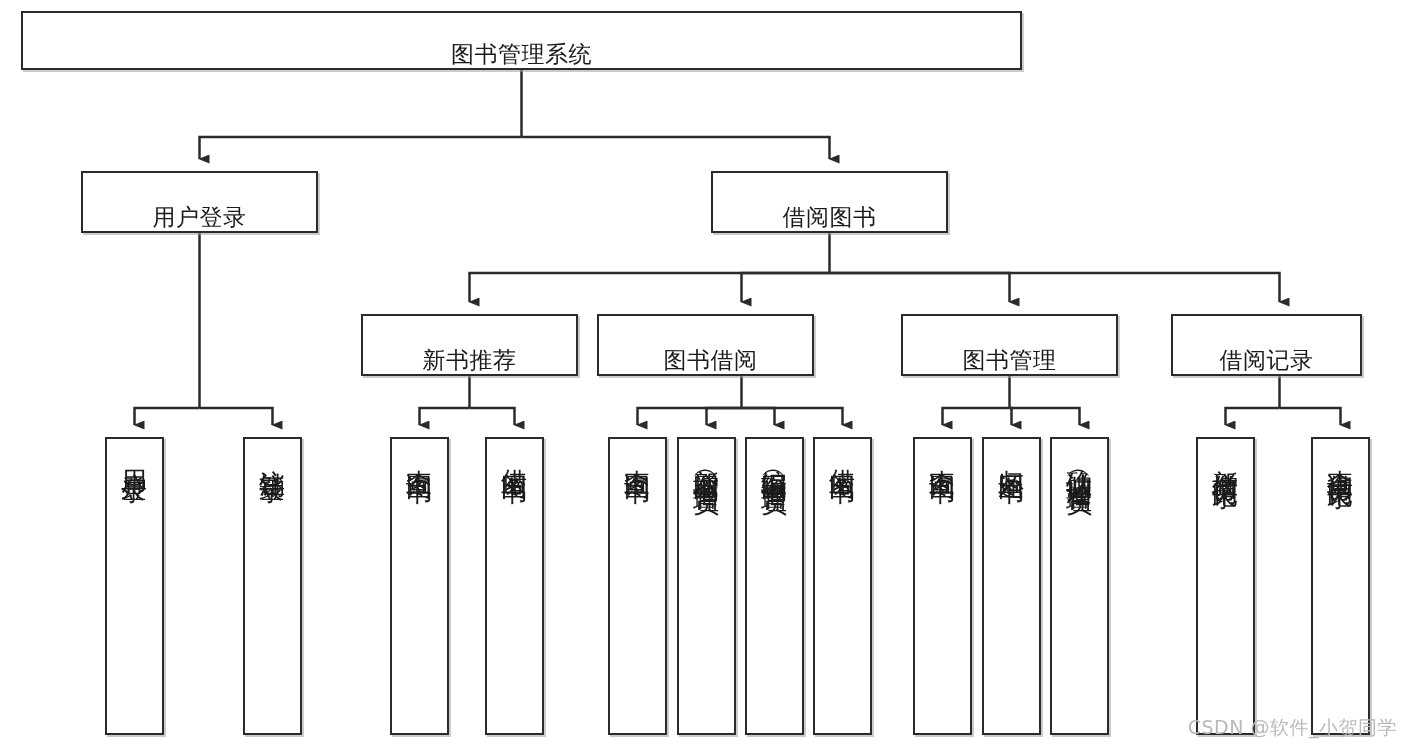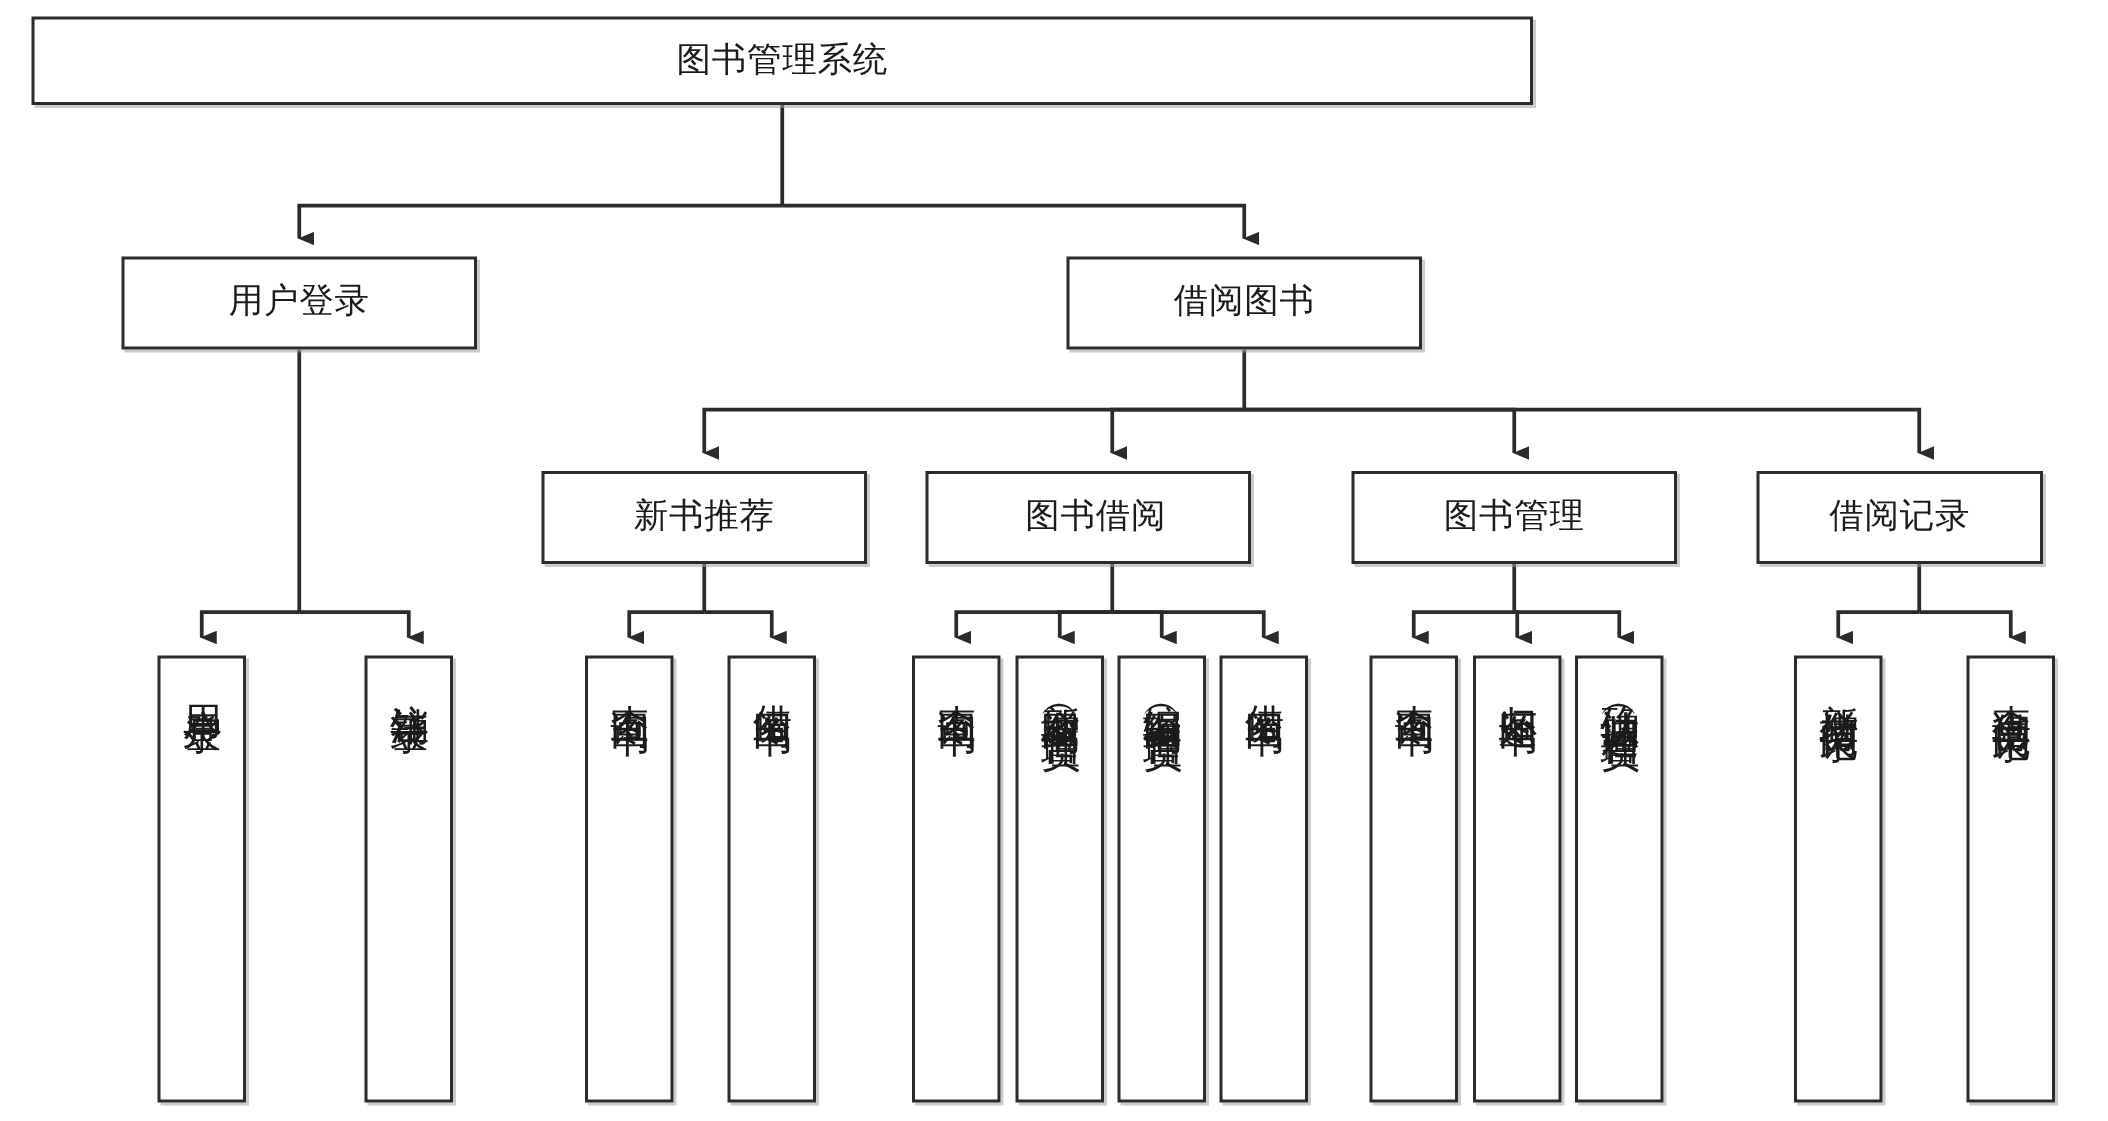--- a/index.html
+++ b/index.html
@@ -24,21 +24,21 @@
     width: 1405px;
     height: 747px;
   }
   .node {
     position: absolute;
     box-sizing: border-box;
     background: #ffffff;
     border: 2px solid #2b2b2b;
     box-shadow: 2px 2px 0 0 rgba(160,160,160,0.55);
     display: flex;
-    align-items: center;
+    align-items: flex-end;
     justify-content: center;
     color: #1b1b1b;
   }
   .node .lbl {
     display: block;
     text-align: center;
     line-height: 1.12;
   }
   .node.horiz .lbl {
     font-size: 23px;
@@ -115,21 +115,21 @@
       </div>
       <div class="node horiz" style="left: 81px; top: 171px; width: 237px; height: 62px;">
         <span class="lbl">用户登录</span>
       </div>
       <div class="node horiz" style="left: 711px; top: 171px; width: 237px; height: 62px;">
         <span class="lbl">借阅图书</span>
       </div>
       <div class="node horiz" style="left: 361px; top: 314px; width: 217px; height: 62px;">
         <span class="lbl">新书推荐</span>
       </div>
-      <div class="node horiz" style="left: 617px; top: 314px; width: 217px; height: 62px; padding-left: 10px;">
+      <div class="node horiz" style="left: 597px; top: 314px; width: 217px; height: 62px; padding-left: 10px;">
         <span class="lbl">图书借阅</span>
       </div>
       <div class="node horiz" style="left: 901px; top: 314px; width: 217px; height: 62px;">
         <span class="lbl">图书管理</span>
       </div>
       <div class="node horiz" style="left: 1171px; top: 314px; width: 191px; height: 62px;">
         <span class="lbl">借阅记录</span>
       </div>
       <div class="node vert" style="left: 105px; top: 437px; width: 59px; height: 298px;">
         <span class="lbl">用户登录</span>
@@ -165,13 +165,14 @@
         <span class="lbl">确认归还（管理员）</span>
       </div>
       <div class="node vert" style="left: 1196px; top: 437px; width: 59px; height: 298px;">
         <span class="lbl">新增借阅记录</span>
       </div>
       <div class="node vert" style="left: 1311px; top: 437px; width: 59px; height: 298px;">
         <span class="lbl">查询借阅记录</span>
       </div>
     </div>
 
+  <div class="watermark">CSDN @软件_小贺同学</div>
 </div>
 
 </body></html>

